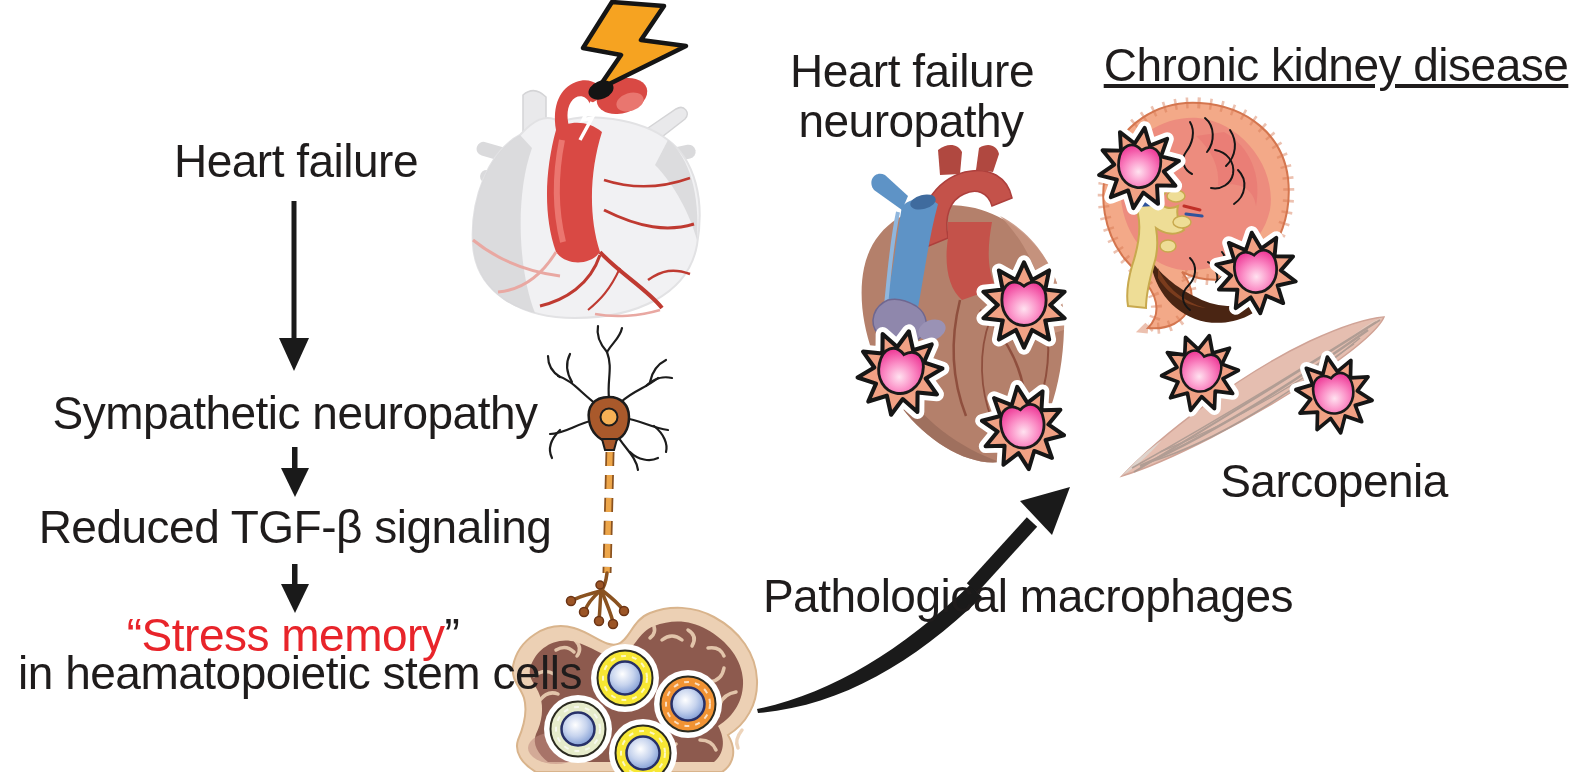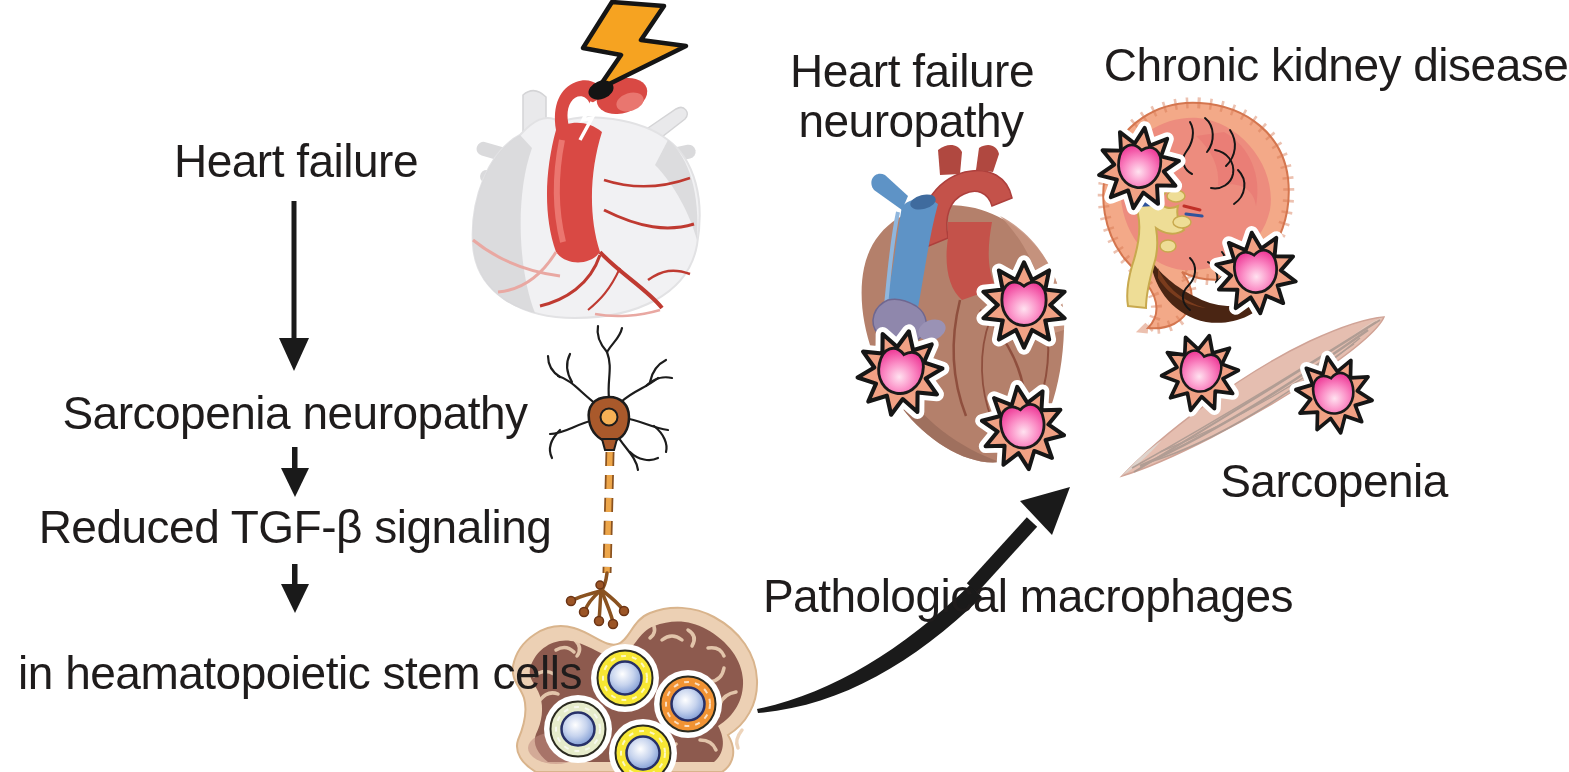--- a/index.html
+++ b/index.html
@@ -255,29 +255,30 @@
       <path d="M1134,472 C1220,420 1310,365 1380,320" stroke-width="2"></path>
       <path d="M1160,452 C1230,424 1300,382 1354,344" stroke-width="1.4"></path>
     </g>
   </g>
   <use href="#macrophage" transform="translate(1200,373) scale(0.74) rotate(14)"></use>
   <use href="#macrophage" transform="translate(1334,395) scale(0.74) rotate(-10)"></use>
 </svg>
 
   <div class="label" style="left:296px; top:137px;">Heart failure</div>
 
-  <div class="label" style="left:295px; top:389px;">Sarcopenia neuropathy</div>
+  <div class="label" style="left:295px; top:389px;">Sympathetic neuropathy</div>
 
   <div class="label" style="left:295px; top:503px;">Reduced TGF-β signaling</div>
 
+  <div class="label" style="left:293px; top:611px;"><span class="red">“</span><span class="red">Stress memory</span><span class="blackq">”</span></div>
 
   <div class="label" style="left:300px; top:649px;">in heamatopoietic stem cells</div>
 
   <div class="label" style="left:912px; top:47px;">Heart failure</div>
   <div class="label" style="left:911px; top:97px;">neuropathy</div>
 
-  <div class="label" style="left:1336px; top:41px;">Chronic kidney disease</div>
+  <div class="label" style="left:1336px; top:41px;text-decoration:underline;">Chronic kidney disease</div>
 
   <div class="label" style="left:1334px; top:457px;">Sarcopenia</div>
 
   <div class="label" style="left:1028px; top:572px;">Pathological macrophages</div>
 
 </div>
 
 </body></html>

